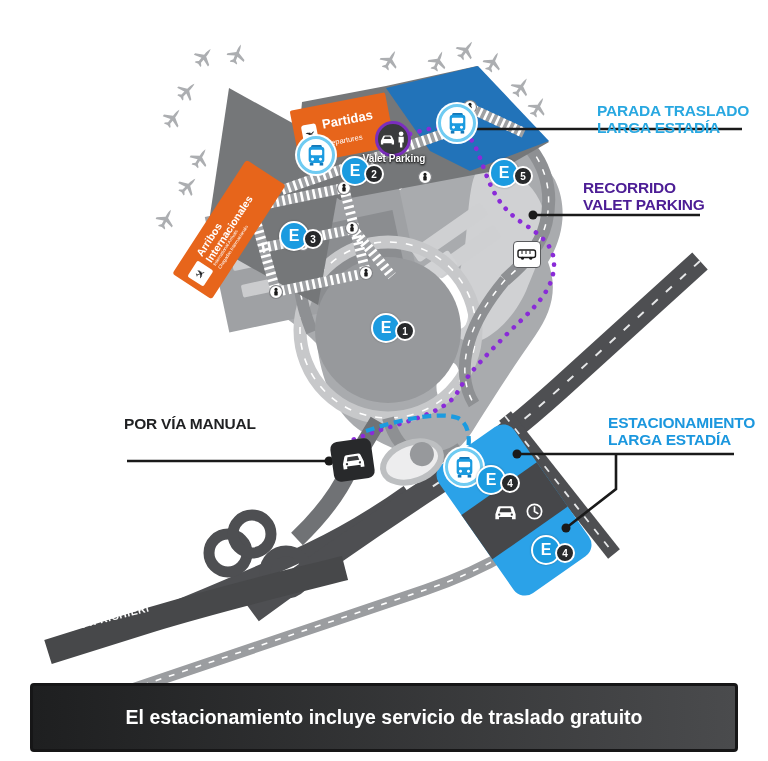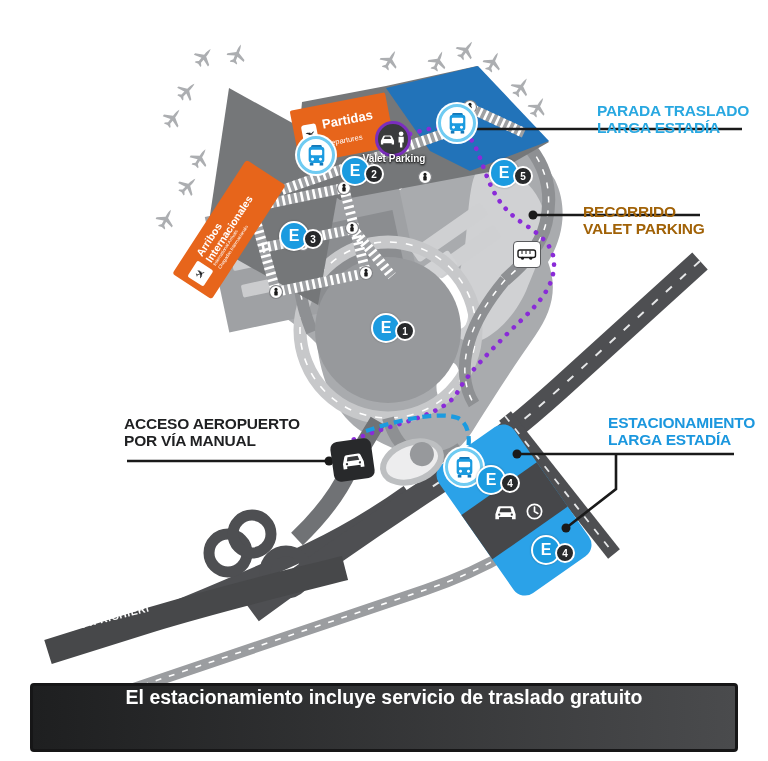--- a/index.html
+++ b/index.html
@@ -3,21 +3,21 @@
 <meta charset="utf-8">
 <style>
   html,body{margin:0;padding:0;background:#fff;}
   .stage{position:relative;width:768px;height:761px;background:#ffffff;overflow:hidden;
          font-family:"Liberation Sans",sans-serif;}
   svg.map{position:absolute;left:0;top:0;}
   .ov{position:absolute;}
   .callout{font-weight:bold;font-size:15.5px;line-height:1.07;letter-spacing:-0.2px;white-space:nowrap;}
   .callout span{display:block;}
   .c-parada{color:#29A8E1;}
-  .c-recorrido{color:#a16207;margin-top:24px;}
+  .c-recorrido{color:#4c1d95;}
   .c-estacionamiento{color:#1B97DE;}
   .c-acceso{color:#1F2022;}
 
   .partidas-box{left:294px;top:101px;width:97px;height:55px;background:#E7651B;border-radius:2px;
      transform:rotate(-11deg);display:flex;align-items:center;padding-left:8px;box-sizing:border-box;}
   .partidas-icon{width:21px;height:21px;background:#fff;border-radius:3px;display:flex;align-items:center;
      justify-content:center;color:#1F2022;font-size:14px;}
   .partidas-icon i{font-style:normal;display:block;transform:rotate(-38deg);}
   .partidas-text{margin-left:6px;color:#fff;}
   .partidas-title{font-weight:bold;font-size:13px;line-height:13px;}
@@ -54,21 +54,21 @@
      border-radius:4px;box-sizing:border-box;display:flex;align-items:center;justify-content:center;}
 
   .e4-icons{left:492px;top:502px;display:flex;align-items:center;gap:6px;}
 
   .aut-label{left:70px;top:611px;color:#fff;font-weight:bold;font-size:10.5px;letter-spacing:.6px;
      transform:rotate(-14deg);white-space:nowrap;}
 
   .banner{left:30px;top:683px;width:708px;height:69px;box-sizing:border-box;border:3px solid #161617;
      border-radius:4px;background:linear-gradient(90deg,#1E1F20,#4A4B4D);color:#fff;text-align:center;
      font-weight:bold;font-size:19.5px;line-height:1.18;display:flex;flex-direction:column;
-     }
+     justify-content:center;}
 </style>
 </head>
 <body>
 
 <div class="stage">
 
   <svg class="map" width="768" height="761" viewBox="0 0 768 761">
     <defs>
       <path id="plane" d="M0,-9 C0.8,-7 1.2,-4.5 1.2,-2.5 L1.2,-1.5 L8,2.5 L8,4.2 L1.2,2 L1.2,5.5 L3.2,7.5 L3.2,8.6 L0,7.8 L-3.2,8.6 L-3.2,7.5 L-1.2,5.5 L-1.2,2 L-8,4.2 L-8,2.5 L-1.2,-1.5 L-1.2,-2.5 C-1.2,-4.5 -0.8,-7 0,-9 Z"></path>
       <g id="miniperson">
@@ -342,21 +342,20 @@
   </div>
   <div class="ov callout c-recorrido" style="left:583px;top:180px;">
     <span>RECORRIDO</span>
     <span>VALET PARKING</span>
   </div>
   <div class="ov callout c-estacionamiento" style="left:588px;top:415px;margin-left:20px;">
     <span>ESTACIONAMIENTO</span>
     <span>LARGA ESTADÍA</span>
   </div>
   <div class="ov callout c-acceso" style="left:124px;top:416px;">
-    <span>ACCESO AEROPUERTO</span>
     <span>POR VÍA MANUAL</span>
   </div>
 
   <div class="ov aut-label">AUT. RICHIERI</div>
 
   <div class="ov banner">
     <span>El estacionamiento incluye servicio de traslado gratuito</span>
   </div>
 
 </div>

